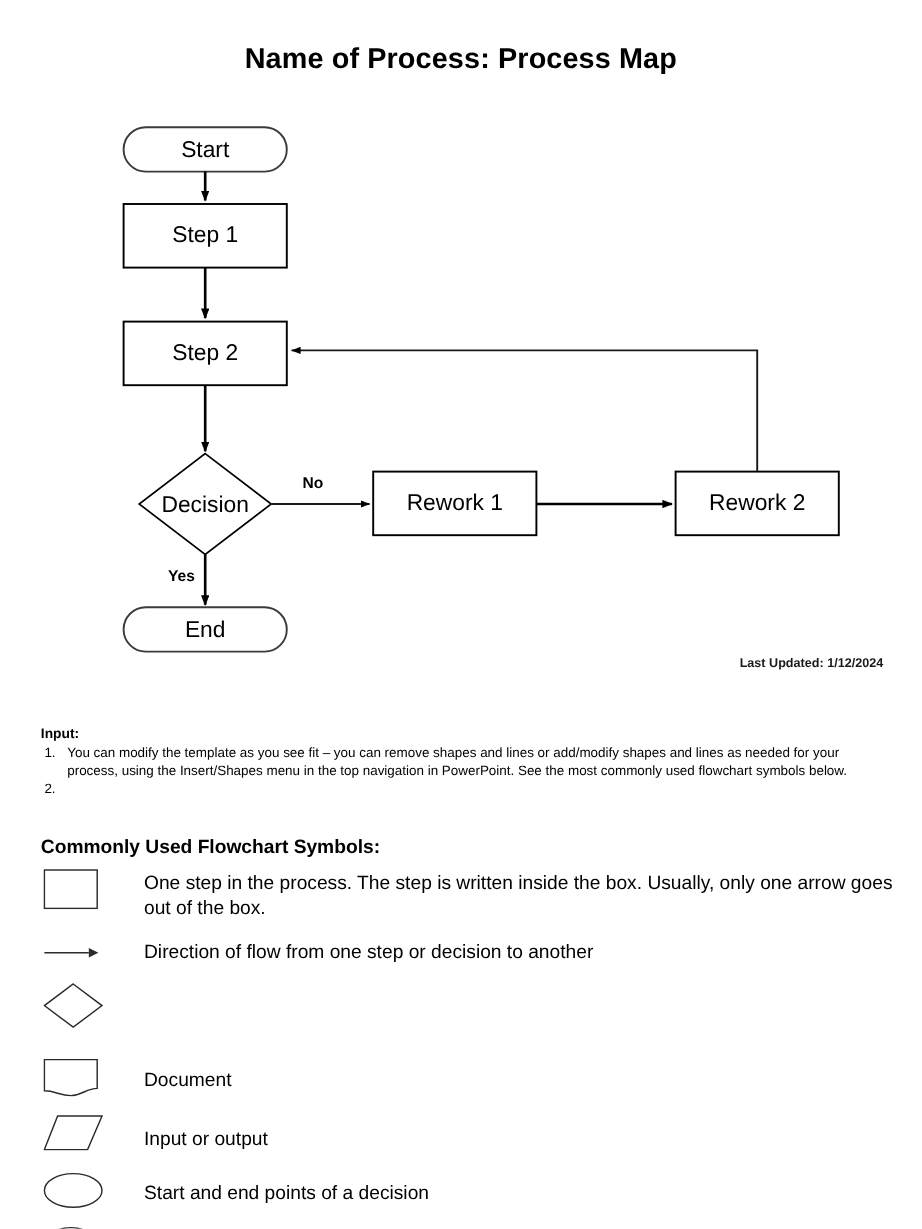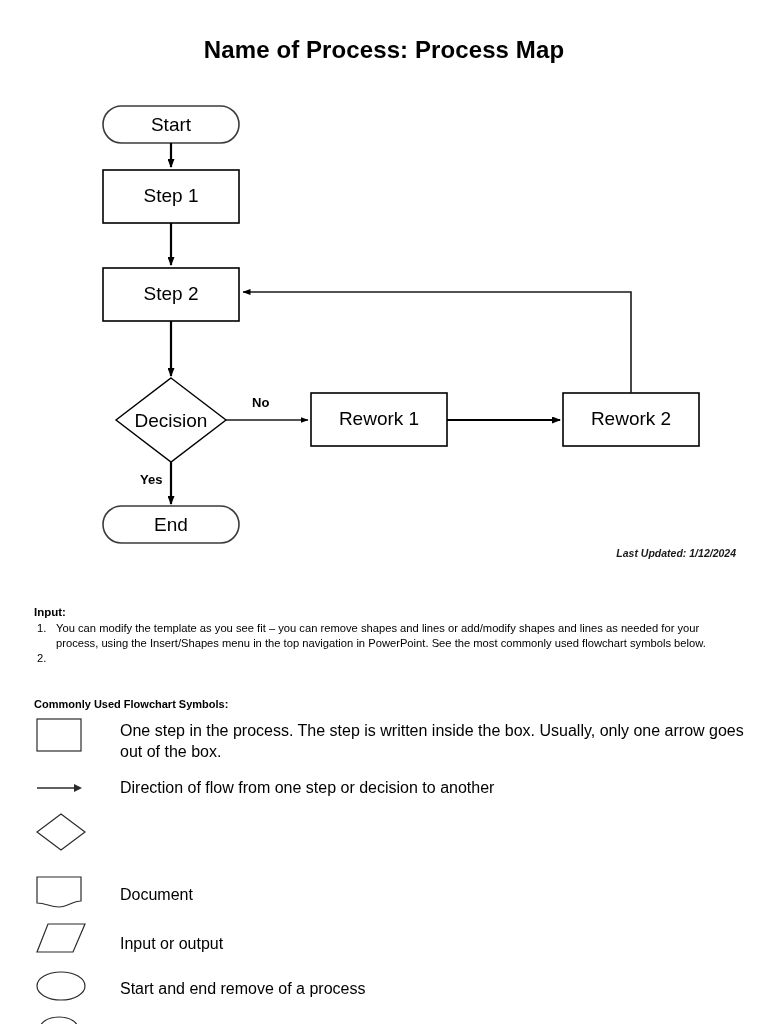--- a/index.html
+++ b/index.html
@@ -80,21 +80,20 @@
     stroke-width: 1.6;
     fill: none;
   }
 
   
   #last-updated {
     position: absolute;
     right: 32px;
     top: 547px;
     font-size: 10.5px;
-    font-style: italic;
     font-weight: bold;
     color: #1a1a1a;
   }
 
   
   #notes-section {
     position: absolute;
     left: 34px;
     top: 605px;
     width: 706px;
@@ -125,21 +124,21 @@
   }
 
   
   #symbols-section {
     position: absolute;
     left: 34px;
     top: 698px;
     width: 710px;
   }
   .symbols-heading {
-    font-size: 11px;
+    font-size: 16px;
     font-weight: bold;
     margin: 0 0 8px 0;
   }
   .symbol-row {
     display: flex;
     align-items: flex-start;
     margin-bottom: 0;
   }
   .symbol-art {
     width: 82px;
@@ -299,21 +298,21 @@
       </div>
       <div class="symbol-desc" style="padding-top:12px;">Input or output</div>
     </div>
 
     <div class="symbol-row" style="height:46px;">
       <div class="symbol-art" style="align-items:flex-start;padding-top:3px;">
         <svg class="sym-svg" width="50" height="30" viewBox="0 0 50 30">
           <ellipse class="sym-stroke" cx="25" cy="15" rx="24" ry="14"></ellipse>
         </svg>
       </div>
-      <div class="symbol-desc" style="padding-top:10px;">Start and end remove of a process</div>
+      <div class="symbol-desc" style="padding-top:10px;">Start and end points of a decision</div>
     </div>
 
     <div class="symbol-row" style="height:44px;">
       <div class="symbol-art" style="align-items:flex-start;padding-top:2px;">
         <svg class="sym-svg" width="46" height="36" viewBox="0 0 46 36">
           <path class="sym-stroke" d="M3 33 L3 16 C3 6 12 1 23 1 C34 1 43 6 43 16 L43 33 Z"></path>
         </svg>
       </div>
       <div class="symbol-desc" style="padding-top:20px;">Link to another page or another flowchart. The same symbol on the other page indicates that the flow continues</div>
     </div>

